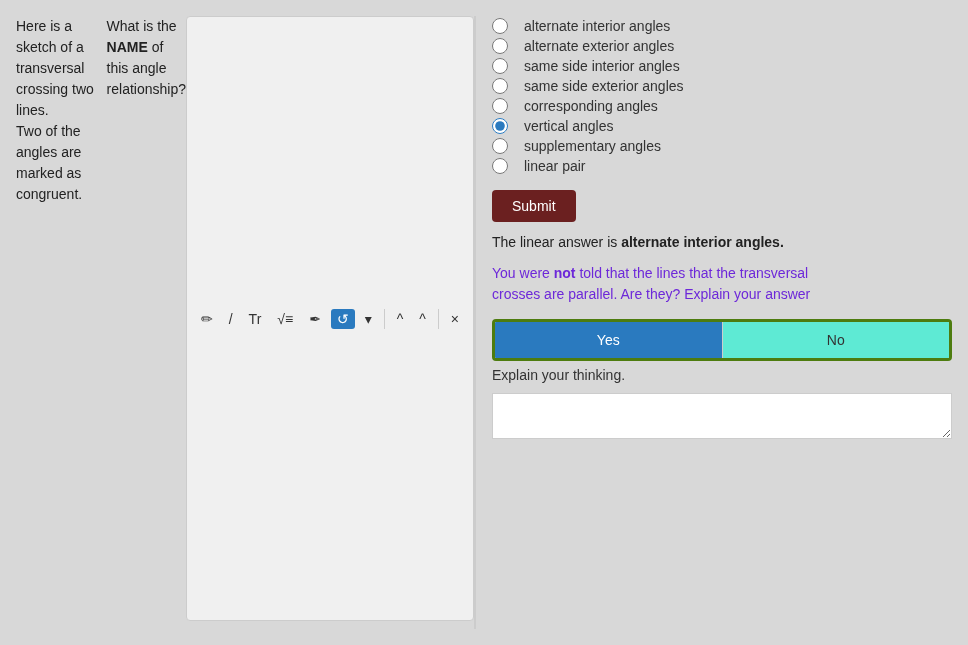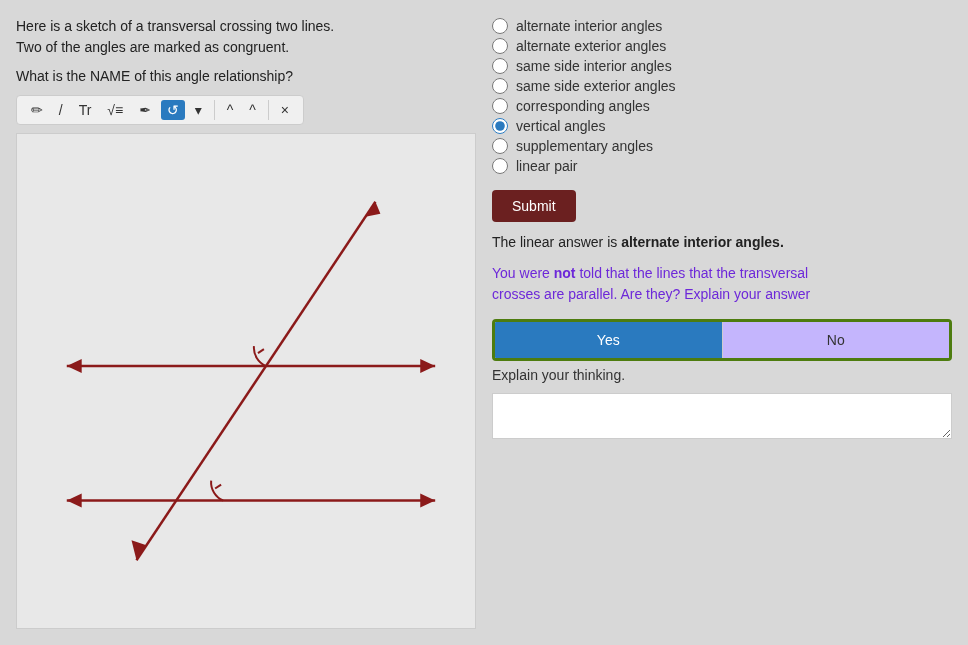--- a/index.html
+++ b/index.html
@@ -13,30 +13,29 @@
     }
     .main-container {
       display: flex;
       flex: 1;
       padding: 16px;
       gap: 16px;
     }
     .left-panel {
       flex: 0 0 460px;
       display: flex;
-      flex-direction: column;
     }
     .question-text {
       font-size: 14px;
       color: #222;
       line-height: 1.5;
       margin-bottom: 8px;
     }
     .question-text strong {
-      font-weight: normal;
+      font-weight: bold;
     }
     .toolbar {
       display: flex;
       align-items: center;
       gap: 4px;
       background: #f0f0f0;
       border: 1px solid #ccc;
       padding: 4px 8px;
       border-radius: 4px;
       margin-bottom: 8px;
@@ -71,21 +70,21 @@
     }
     .right-panel {
       flex: 1;
       display: flex;
       flex-direction: column;
       gap: 6px;
     }
     .radio-option {
       display: flex;
       align-items: flex-start;
-      gap: 8px;
+      gap: 16px;
       font-size: 14px;
       color: #333;
       cursor: pointer;
       padding: 2px 0;
     }
     .radio-option input[type="radio"] {
       width: 16px;
       height: 16px;
       cursor: pointer;
       accent-color: #2a7abf;
@@ -127,21 +126,21 @@
       flex: 1;
       background: #2a7abf;
       color: white;
       border: none;
       padding: 10px;
       font-size: 14px;
       cursor: pointer;
     }
     .no-btn {
       flex: 1;
-      background: #c4b5fd;
+      background: #5eead4;
       color: #333;
       border: none;
       border-left: 1px solid #ccc;
       padding: 10px;
       font-size: 14px;
       cursor: pointer;
     }
     .explain-label {
       font-size: 14px;
       color: #333;

